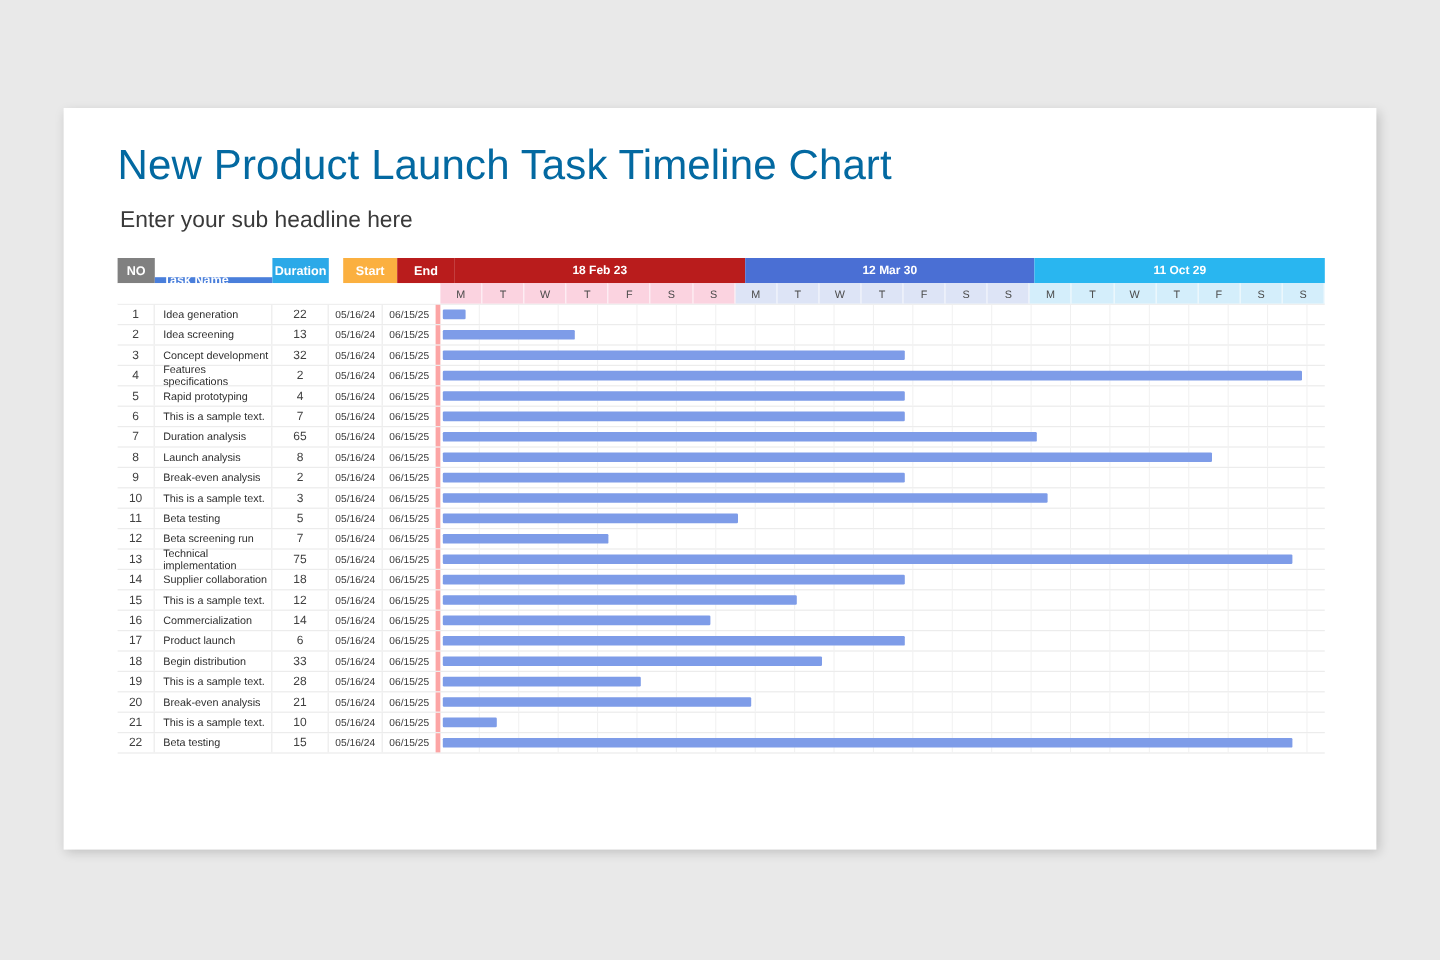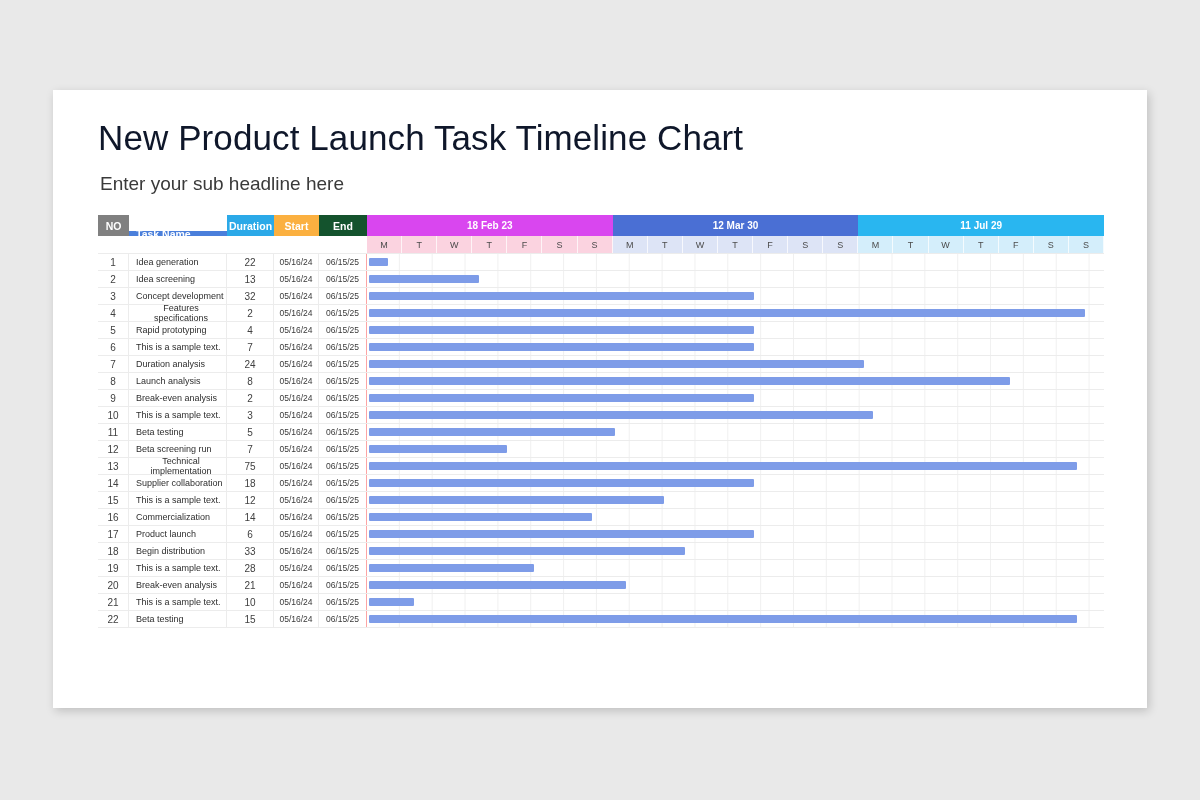--- a/index.html
+++ b/index.html
@@ -21,21 +21,21 @@
     height: 618px;
     background: #ffffff;
     box-shadow: 2px 3px 9px rgba(0,0,0,0.18);
   }
   #title {
     position: absolute;
     left: 45px;
     top: 28px;
     font-size: 35px;
     font-weight: 400;
-    color: #0f172a;
+    color: #0369a1;
     letter-spacing: 0.1px;
     white-space: nowrap;
   }
   #subtitle {
     position: absolute;
     left: 47px;
     top: 83px;
     font-size: 19px;
     color: #3a3a3a;
     white-space: nowrap;
@@ -54,21 +54,21 @@
     display: flex;
     align-items: center;
     color: #ffffff;
     font-size: 10.5px;
     font-weight: bold;
     box-sizing: border-box;
   }
   .hdr-no      { width: 31px;  background: #808080; justify-content: center; }
   .hdr-task    { width: 98px;  background: #4a7fdb; padding-left: 7px; }
   .hdr-dur     { width: 47px;  background: #2ba9e8; justify-content: center; }
-  .hdr-start   { width: 45px;  background: #fbb040; justify-content: center; }
+  .hdr-start   { width: 45px;  background: #fbb040; justify-content: center; margin-left: 12px; }
   .hdr-end     { width: 48px;  background: #f58a45; justify-content: center; }
   .hdr-period  { flex: 1; justify-content: center; font-size: 10px; }
   .p0 { background: #ed1c63; }
   .p1 { background: #4a6fd4; }
   .p2 { background: #29b6f0; }
 
   .day-row {
     display: flex;
     height: 17px;
   }
@@ -96,24 +96,24 @@
   .task-row:first-child { border-top: 1px solid #ececec; }
   .cell {
     display: flex;
     align-items: center;
     box-sizing: border-box;
     font-size: 9.5px;
     color: #333333;
     border-right: 1px solid #ececec;
   }
   .c-no    { width: 31px;  justify-content: center; font-size: 10px; color: #404040; }
-  .c-task  { width: 98px;  padding-left: 7px; font-size: 9px; color: #2e2e2e; text-align: center; }
+  .c-task  { width: 98px;  padding-left: 7px; font-size: 9px; color: #2e2e2e; }
   .c-dur   { width: 47px;  justify-content: center; font-size: 10px; color: #404040; }
   .c-start { width: 45px;  justify-content: center; font-size: 8.5px; color: #3a3a3a; }
-  .c-end   { width: 48px;  justify-content: center; font-size: 8.5px; color: #3a3a3a; border-right: 1px solid #fca5a5; }
+  .c-end   { width: 48px;  justify-content: center; font-size: 8.5px; color: #3a3a3a; border-right: 4px solid #fca5a5; }
   .c-track {
     flex: 1;
     position: relative;
     background-image: repeating-linear-gradient(to right,
       rgba(0,0,0,0) 0px, rgba(0,0,0,0) 31.85px,
       #f0f0f0 31.85px, #f0f0f0 32.85px);
     background-size: 32.85px 100%;
   }
   .bar {
     position: absolute;
@@ -132,24 +132,24 @@
   <div id="title">New Product Launch Task Timeline Chart</div>
   <div id="subtitle">Enter your sub headline here</div>
 
   <div id="gantt">
 
     <div class="hdr-row">
       <div class="hdr-cell hdr-no" style="background: rgb(128, 128, 128);">NO</div>
       <div class="hdr-cell hdr-task" style="background: rgb(74, 127, 219); margin-top: 16px;">Task Name</div>
       <div class="hdr-cell hdr-dur" style="background: rgb(43, 169, 232);">Duration</div>
       <div class="hdr-cell hdr-start" style="background: rgb(251, 176, 64);">Start</div>
-      <div class="hdr-cell hdr-end" style="background: #14532d; text-align: center;">End</div>
-      <div class="hdr-cell hdr-period p0" style="background: #d946ef;">18 Feb 23</div>
+      <div class="hdr-cell hdr-end" style="background: #b91c1c; text-align: center;">End</div>
+      <div class="hdr-cell hdr-period p0" style="background: #b91c1c;">18 Feb 23</div>
       <div class="hdr-cell hdr-period p1" style="background: rgb(74, 111, 212); text-align: right;">12 Mar 30</div>
-      <div class="hdr-cell hdr-period p2" style="background: rgb(41, 182, 240);">11 Jul 29</div>
+      <div class="hdr-cell hdr-period p2" style="background: rgb(41, 182, 240);">11 Oct 29</div>
     </div>
 
     <div class="day-row">
       <div class="day-spacer"></div>
       <div class="day-group" id="day-group-0">
           <div class="day-cell d0" style="background: rgb(251, 211, 224);">M</div>
           <div class="day-cell d0" style="background: rgb(251, 211, 224);">T</div>
           <div class="day-cell d0" style="background: rgb(251, 211, 224);">W</div>
           <div class="day-cell d0" style="background: rgb(251, 211, 224);">T</div>
           <div class="day-cell d0" style="background: rgb(251, 211, 224);">F</div>
@@ -233,21 +233,21 @@
           <div class="cell c-dur">7</div>
           <div class="cell c-start">05/16/24</div>
           <div class="cell c-end">06/15/25</div>
           <div class="c-track">
             <div class="bar" style="width: calc(52.5% - 2px); background: rgb(126, 156, 232);"></div>
           </div>
         </div>
         <div class="task-row">
           <div class="cell c-no">7</div>
           <div class="cell c-task">Duration analysis</div>
-          <div class="cell c-dur">24</div>
+          <div class="cell c-dur">65</div>
           <div class="cell c-start">05/16/24</div>
           <div class="cell c-end">06/15/25</div>
           <div class="c-track">
             <div class="bar" style="width: calc(67.4% - 2px); background: rgb(126, 156, 232);"></div>
           </div>
         </div>
         <div class="task-row">
           <div class="cell c-no">8</div>
           <div class="cell c-task">Launch analysis</div>
           <div class="cell c-dur">8</div>

